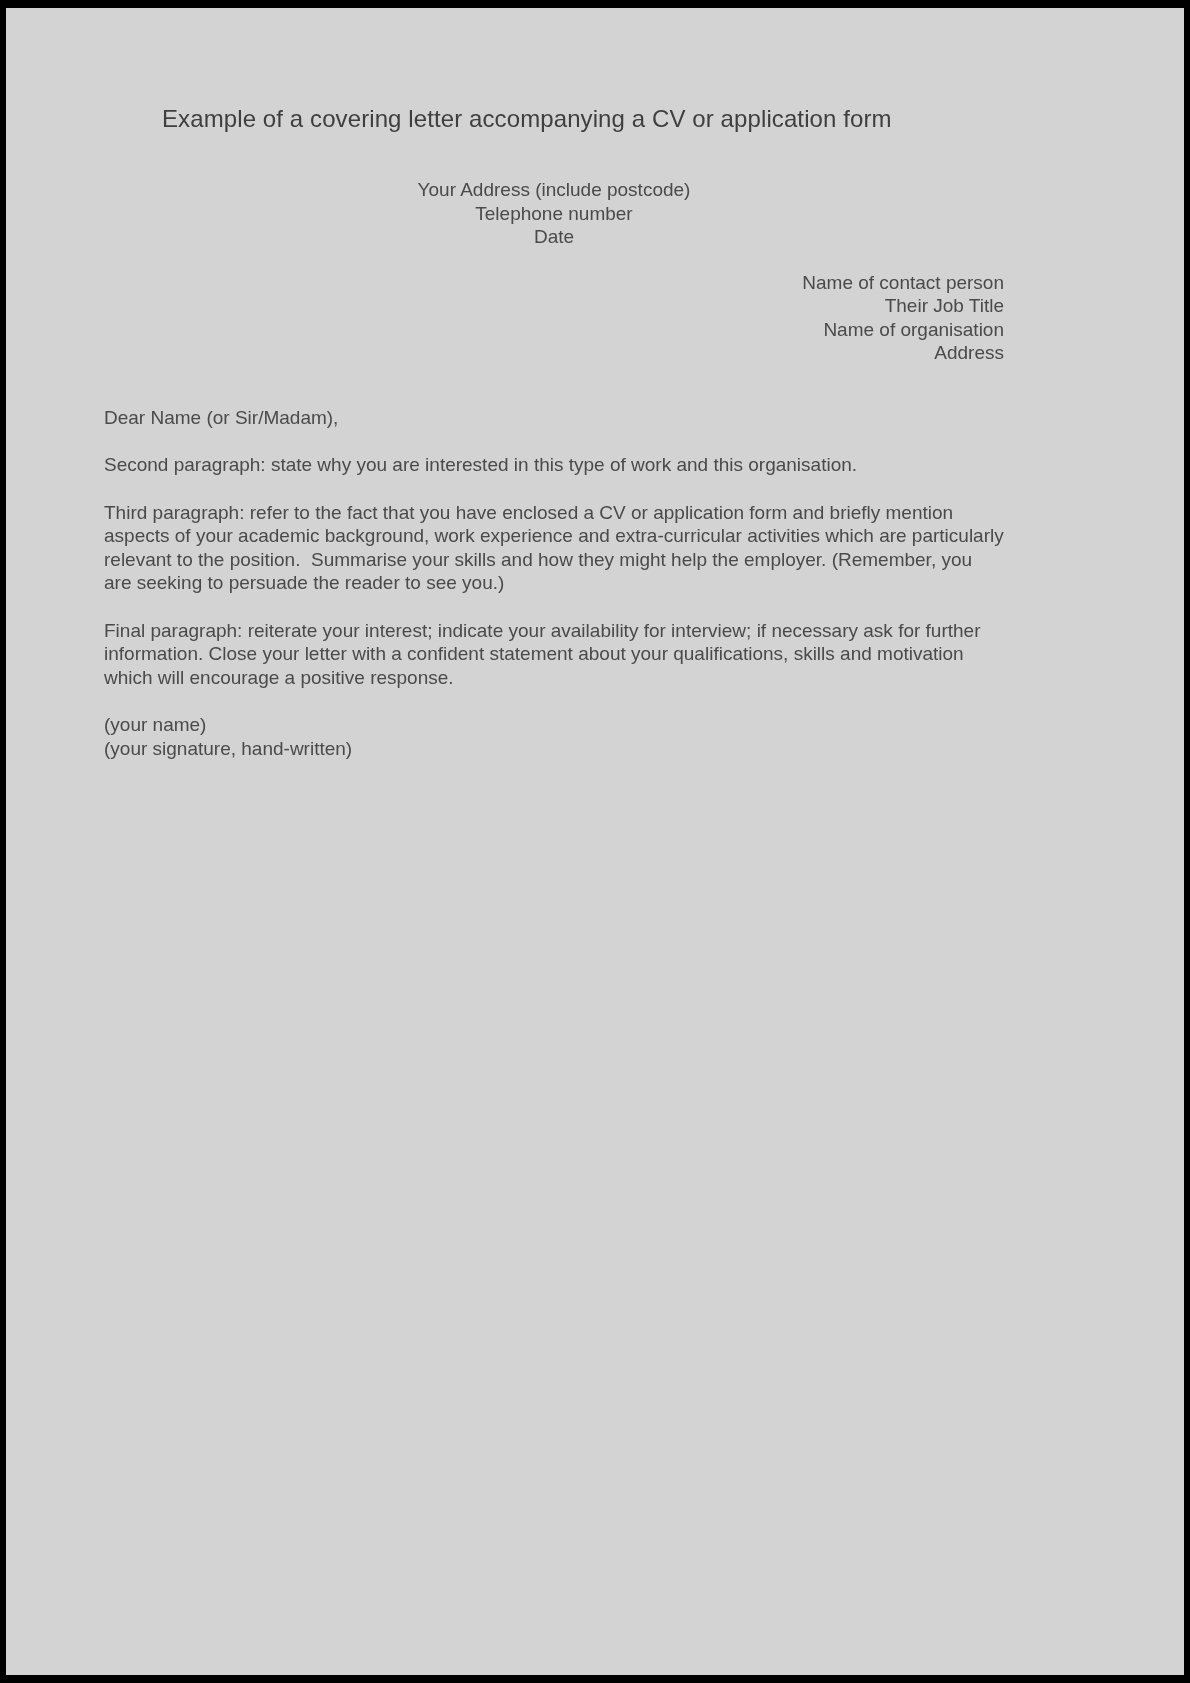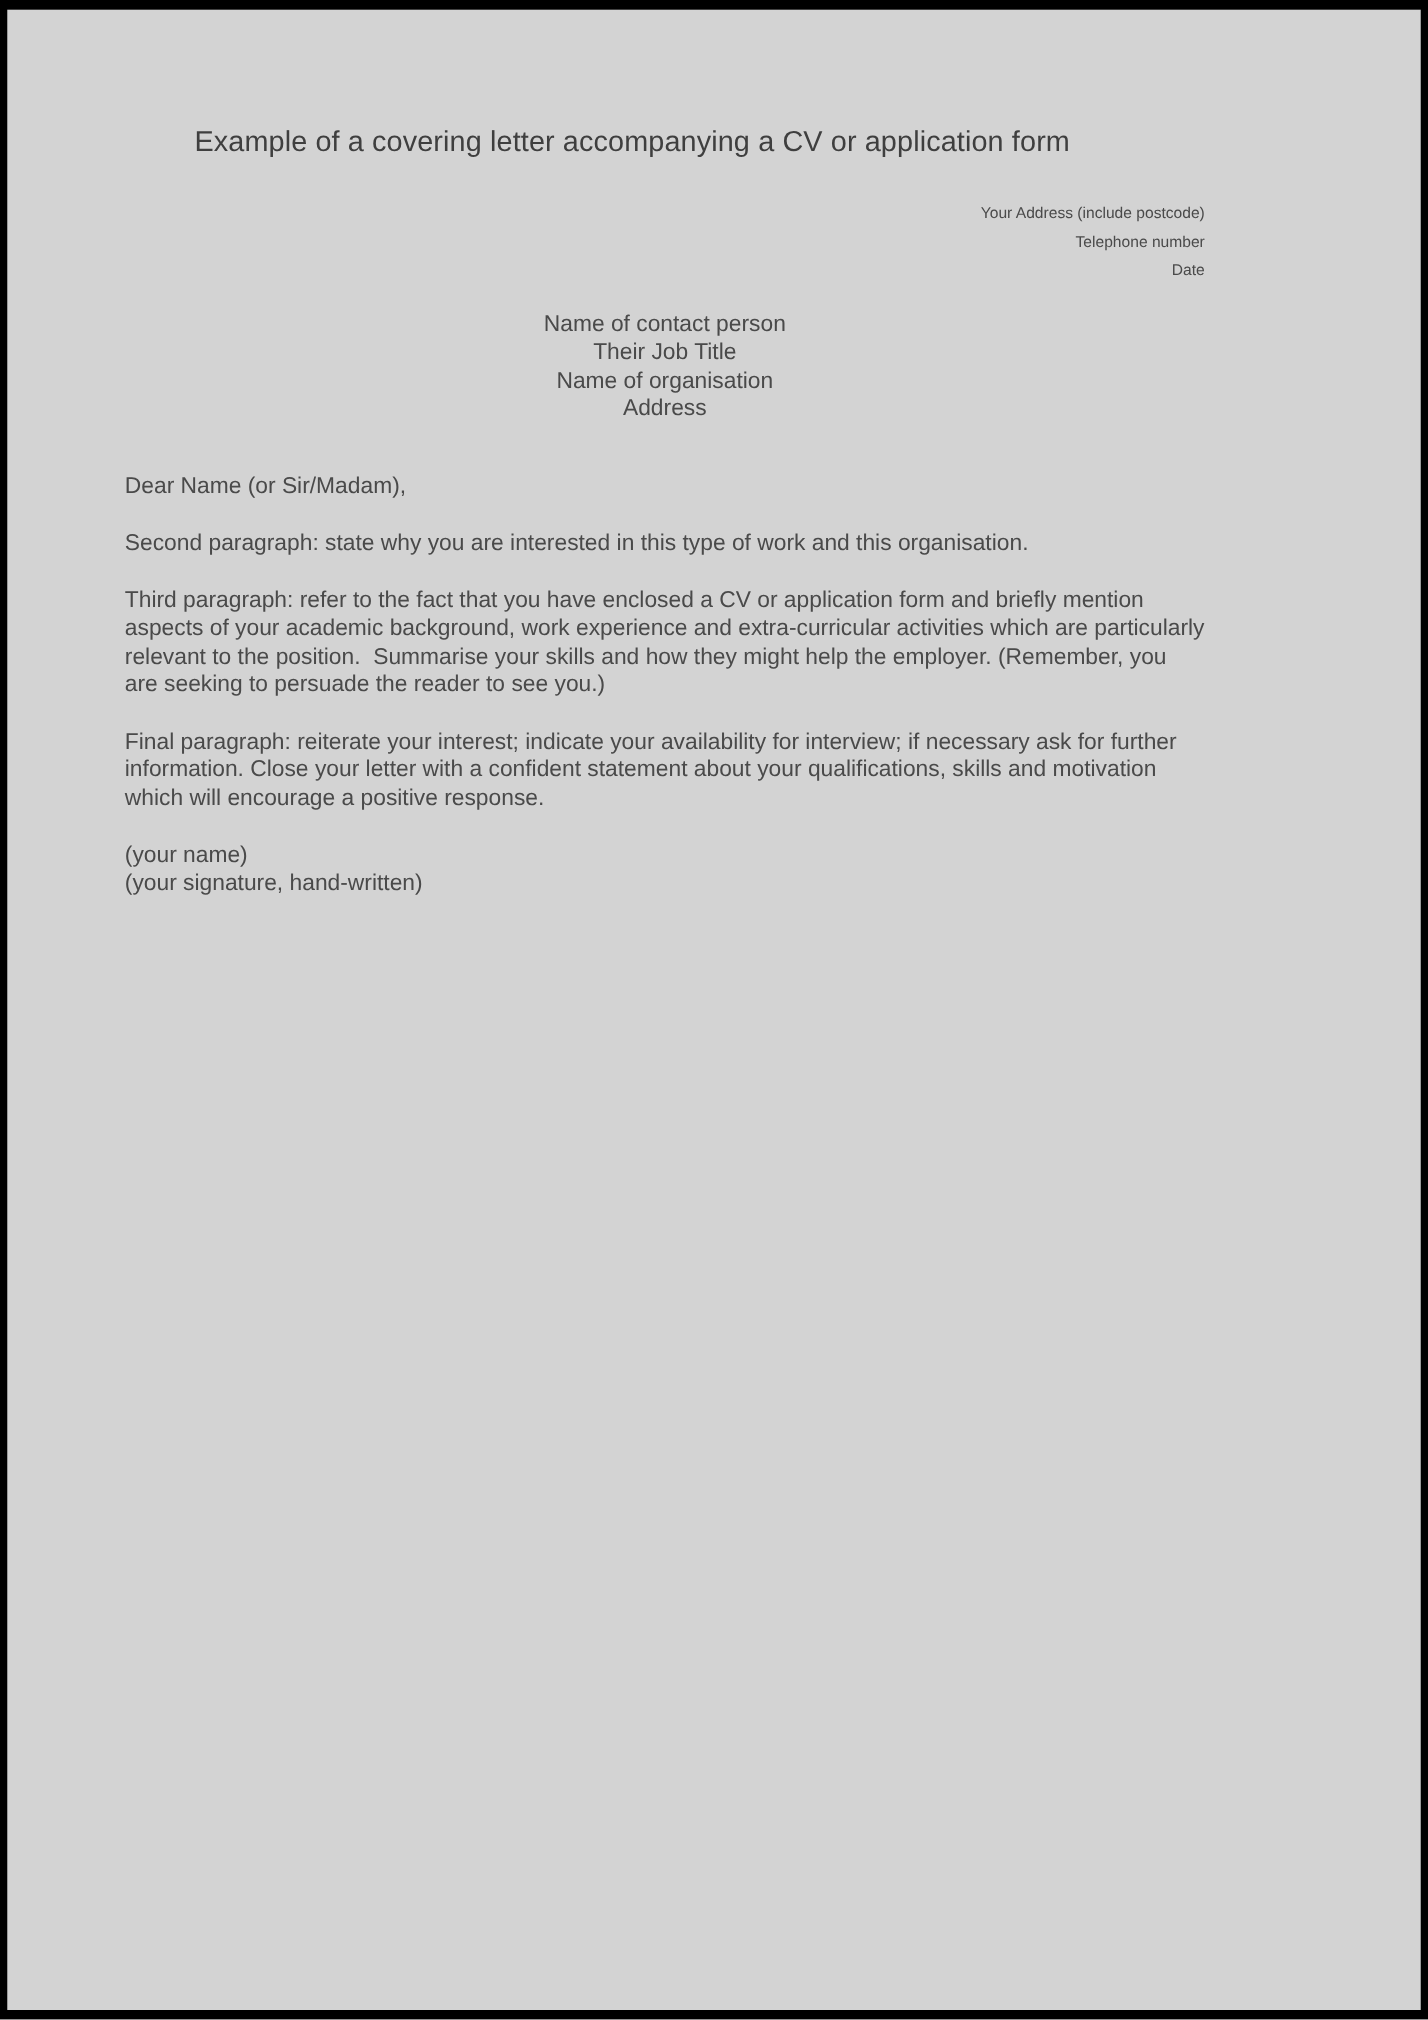--- a/index.html
+++ b/index.html
@@ -12,21 +12,21 @@
     width: 1190px;
     height: 1683px;
     font-family: "Liberation Sans", sans-serif;
   }
 
   .page-frame {
     position: relative;
     box-sizing: border-box;
     width: 1190px;
     height: 1683px;
-    background: #404040;
+    background: #ec4899;
     border-top: 8px solid #000000;
     border-bottom: 8px solid #000000;
     border-left: 6px solid #000000;
     border-right: 6px solid #000000;
     overflow: hidden;
   }
 
   .sheet {
     position: absolute;
     left: 0;
@@ -50,34 +50,34 @@
     margin: 0;
     padding: 0 0 0 58px;
     font-weight: normal;
     font-size: 24px;
     line-height: 30px;
     color: #3f3f3f;
     letter-spacing: 0.1px;
   }
 
   .sender-block {
-    margin-top: 32px;
-    text-align: right;
+    margin-top: 44px;
+    text-align: center;
     color: #4a4a4a;
-    font-size: 13px;
+    font-size: 19px;
     line-height: 23.5px;
   }
   .sender-block .line {
     display: block;
     white-space: pre;
   }
 
   .recipient-block {
     margin-top: 22px;
-    text-align: center;
+    text-align: right;
   }
   .recipient-block .line {
     display: block;
     white-space: pre;
   }
 
   .salutation {
     margin-top: 41px;
   }
 

